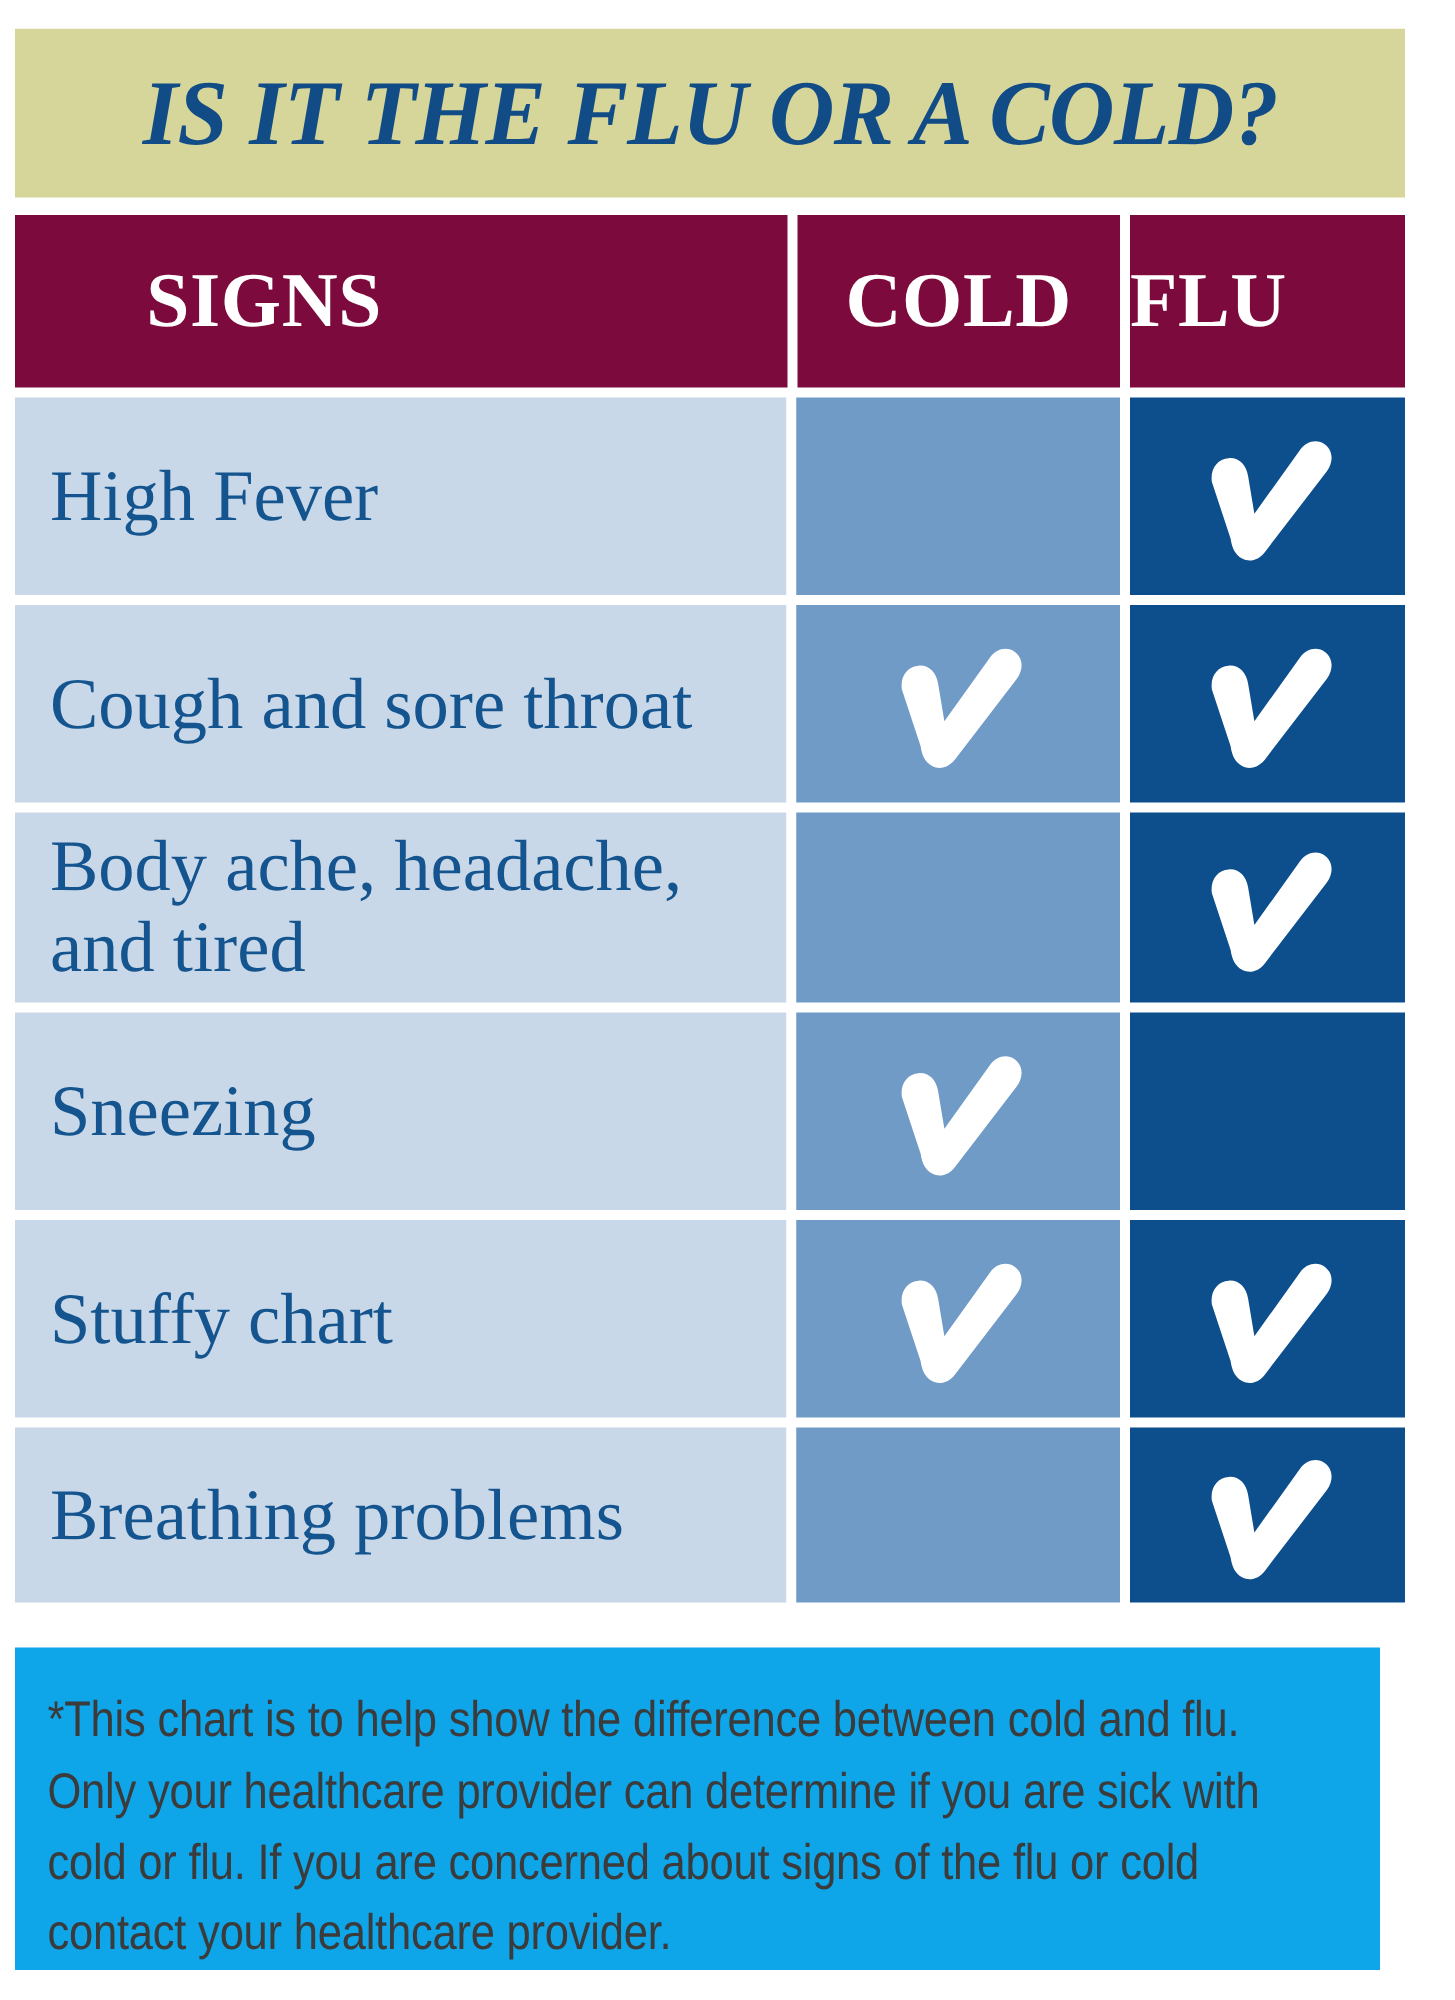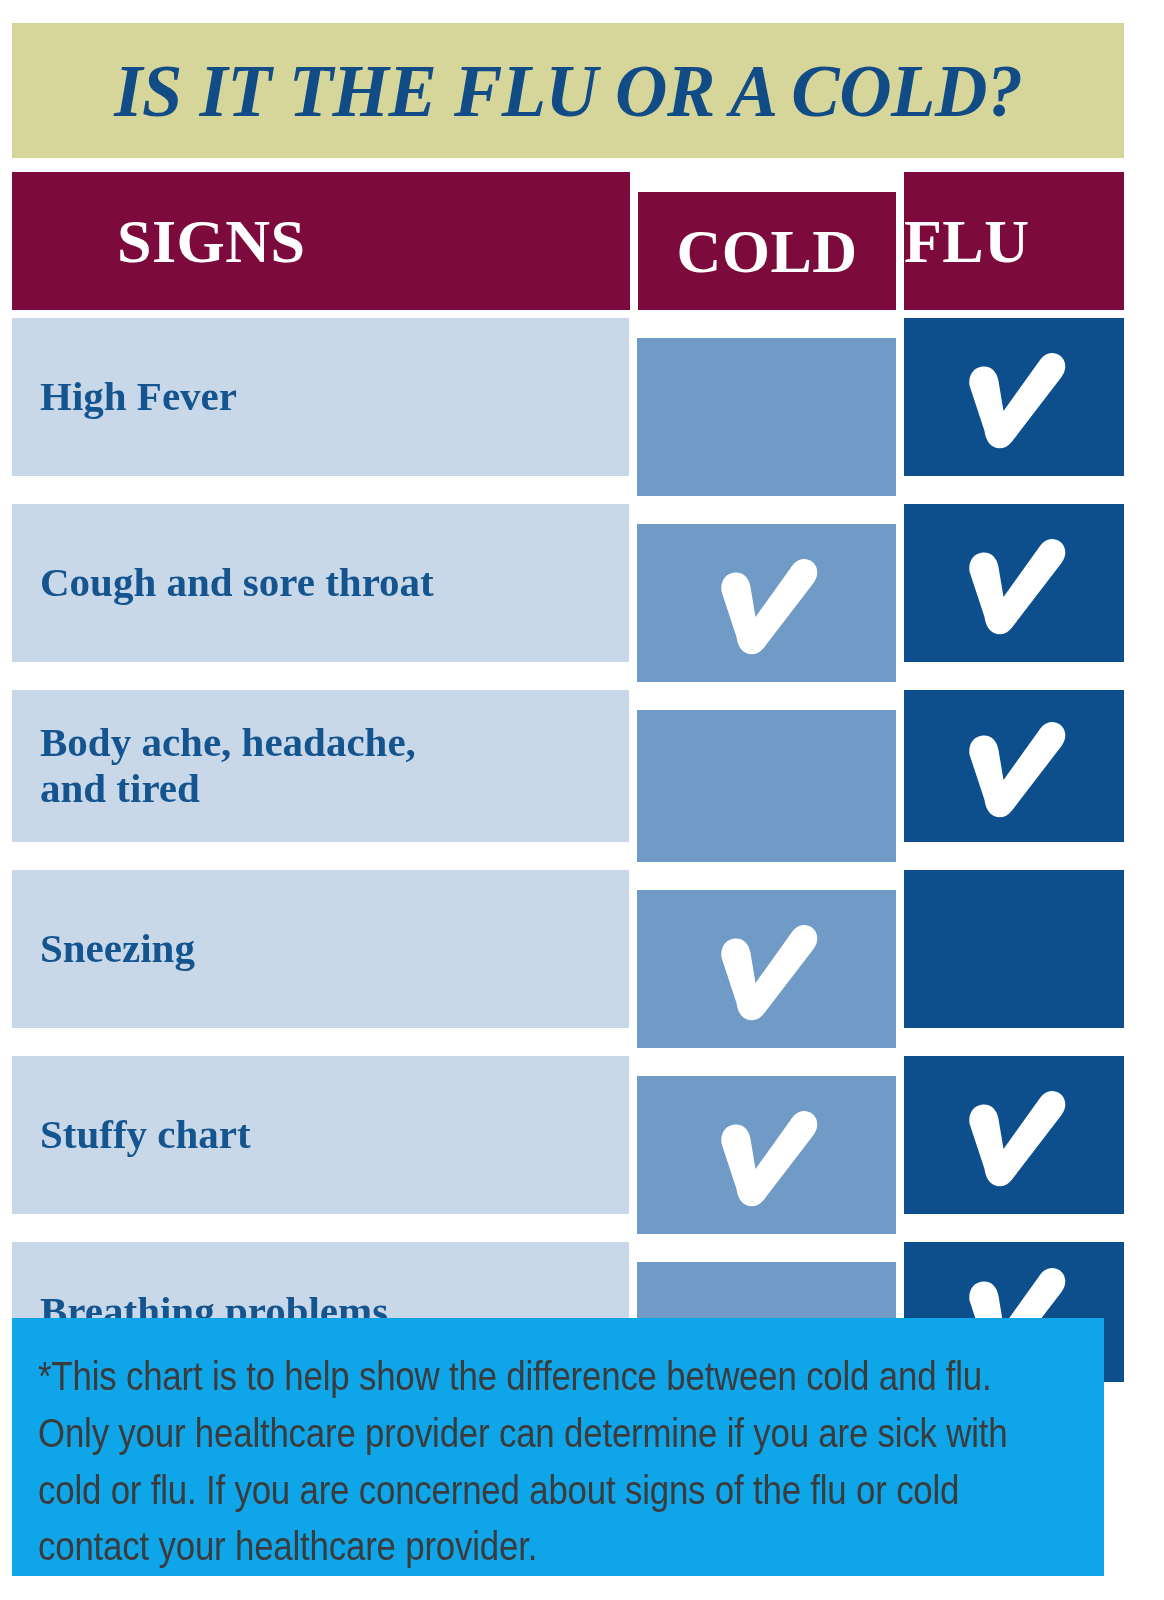--- a/index.html
+++ b/index.html
@@ -60,21 +60,20 @@
   .cell-signs {
     width: 632px;
     margin-right: 8px;
     display: flex;
     align-items: center;
   }
   .cell-cold {
     width: 265px;
     margin-right: 8px;
     position: relative;
-    margin-top: 20px;
   }
   .cell-flu {
     width: 226px;
     position: relative;
   }
 
   
   .header-row { height: 138px; margin-bottom: 0; }
   .header-row .cell-signs,
   .header-row .cell-cold,
@@ -102,22 +101,22 @@
   .body-row .cell-signs {
     background: #c9d8e8;
     padding-left: 28px;
     padding-right: 14px;
   }
   .body-row .cell-cold { background: #6f9bc6; }
   .body-row .cell-flu  { background: #0d4e8c; }
 
   .sign-label {
     font-family: "Liberation Serif", "DejaVu Serif", serif;
-    font-weight: bold;
-    font-size: 41px;
+    font-weight: normal;
+    font-size: 58px;
     line-height: 1.12;
     color: #14548f;
   }
 
   .r1 .cell-signs, .r1 .cell-cold, .r1 .cell-flu { height: 158px; }
   .r2 .cell-signs, .r2 .cell-cold, .r2 .cell-flu { height: 158px; }
   .r3 .cell-signs, .r3 .cell-cold, .r3 .cell-flu { height: 152px; }
   .r4 .cell-signs, .r4 .cell-cold, .r4 .cell-flu { height: 158px; }
   .r5 .cell-signs, .r5 .cell-cold, .r5 .cell-flu { height: 158px; }
   .r6 .cell-signs, .r6 .cell-cold, .r6 .cell-flu { height: 140px; }

